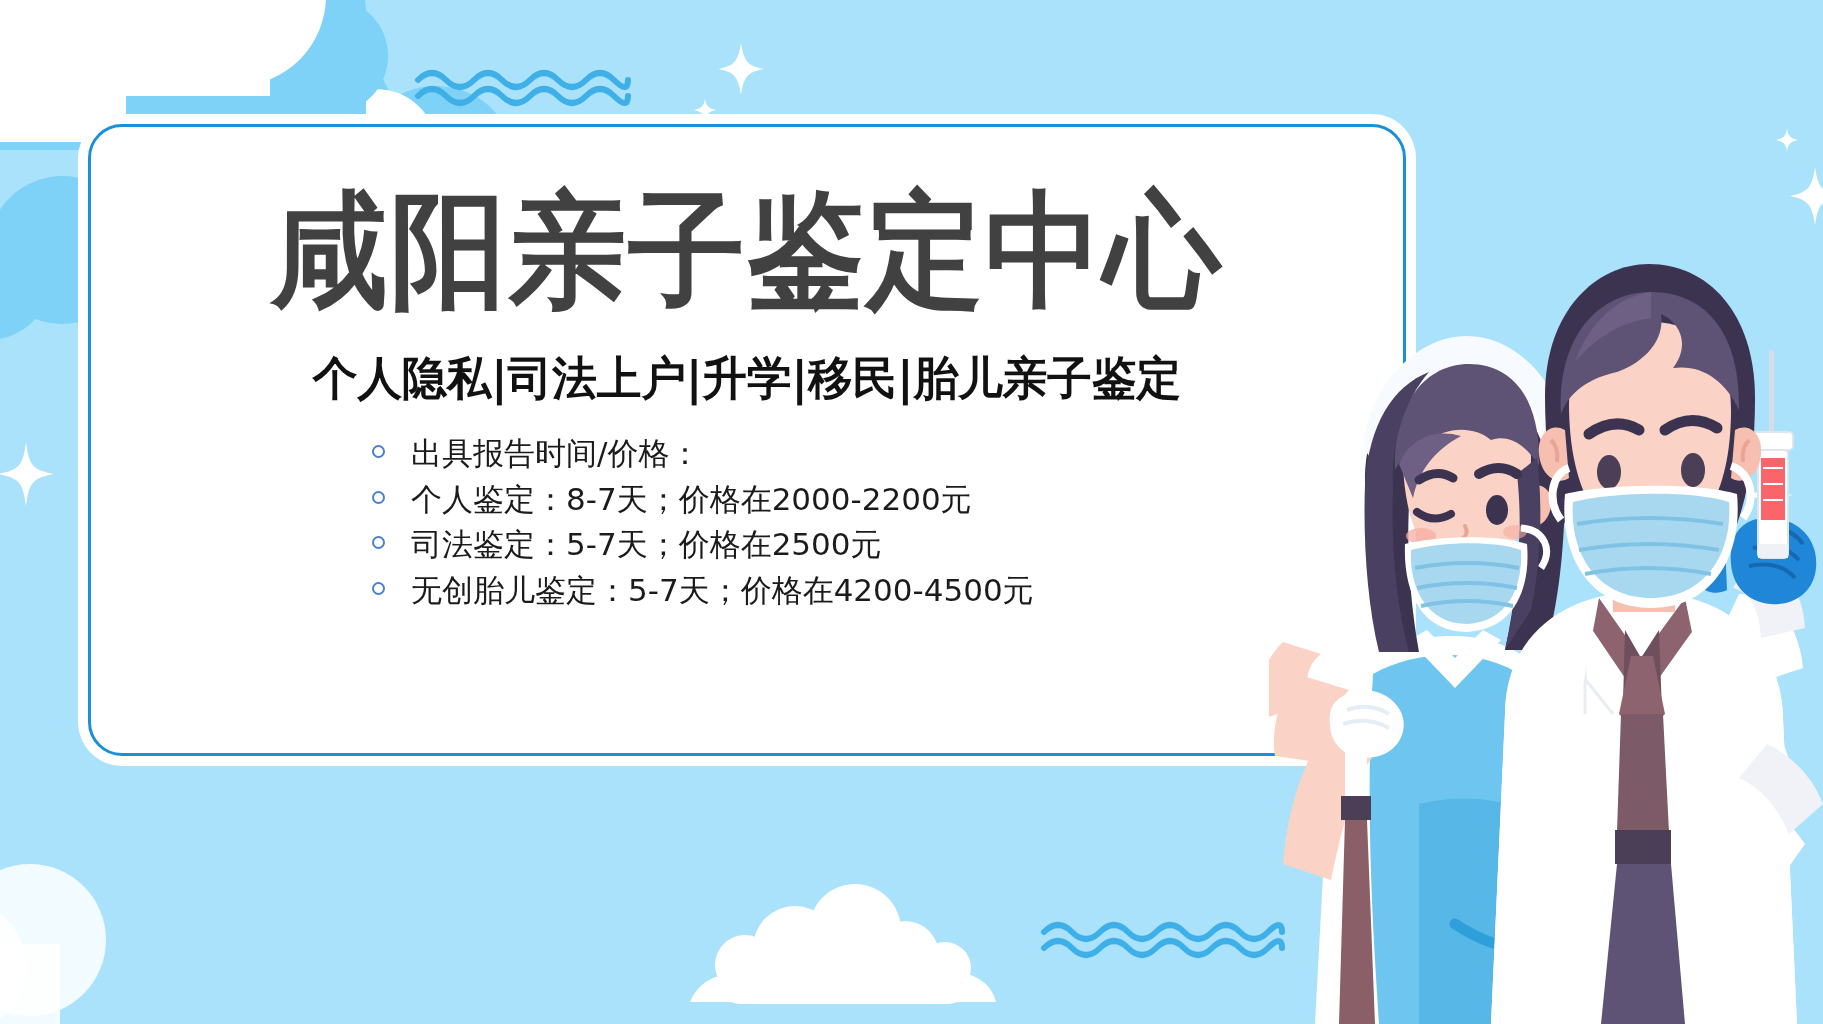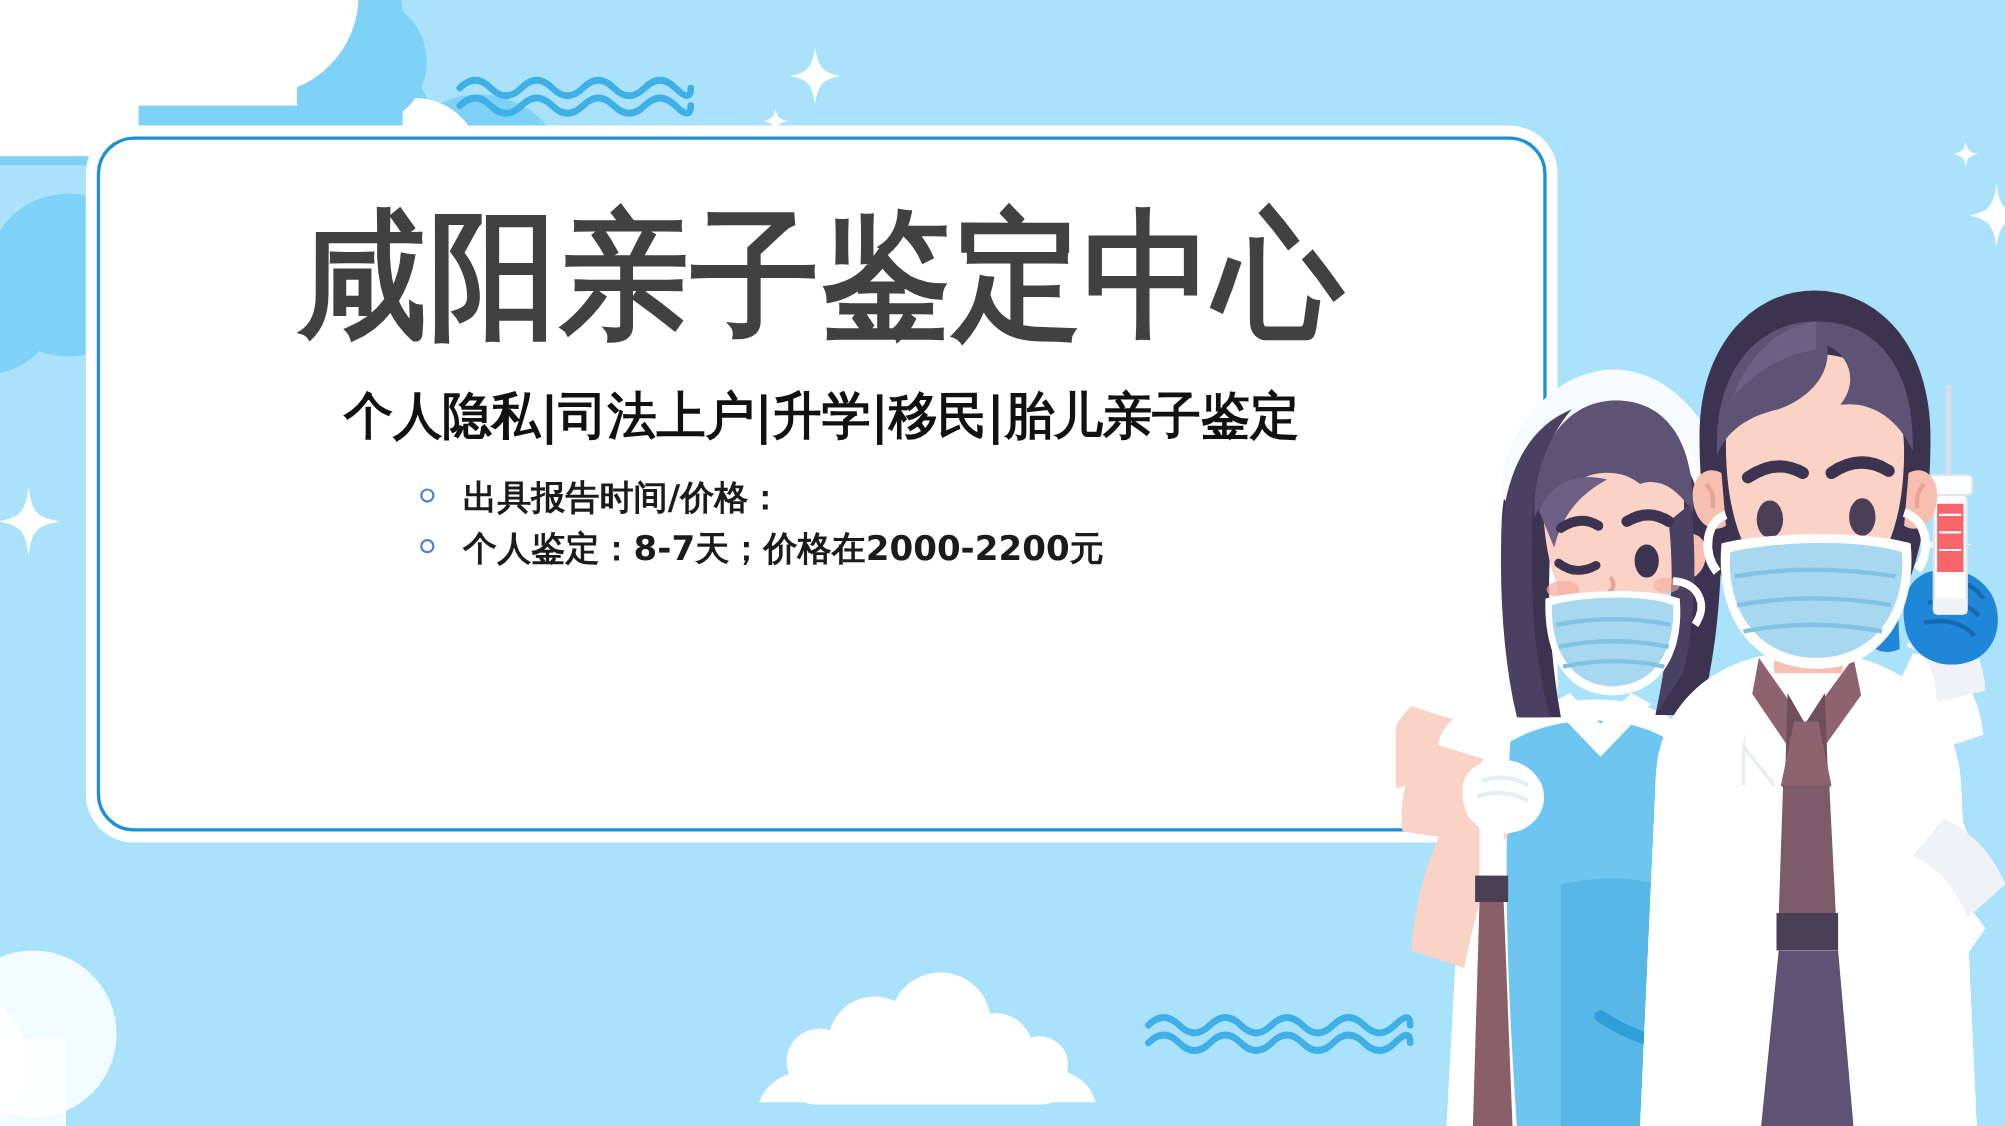--- a/index.html
+++ b/index.html
@@ -54,23 +54,22 @@
     font-family:"DejaVu Sans","Liberation Sans",sans-serif;
     font-size:46px;
     font-weight:700;
     color:#111111;
     letter-spacing:0px;
     white-space:nowrap;
     transform:scaleX(0.97);
   }
   .bullets {
     position:absolute;
-    left:294px; top:310px;
+    left:284px; top:310px;
     list-style:none;
-    font-weight:bold;
   }
   .bullets li {
     display:flex;
     align-items:baseline;
     font-family:"DejaVu Sans","Liberation Sans",sans-serif;
     font-size:31px;
     color:#1b1b1b;
     line-height:1.28;
     white-space:nowrap;
     margin-bottom:6px;
@@ -326,16 +325,24 @@
     <div class="subtitle">个人隐私|司法上户|升学|移民|胎儿亲子鉴定</div>
     <ul class="bullets">
       <li>
         <span class="bullet-ring"></span>
         <span>出具报告时间/价格：</span>
       </li>
       <li>
         <span class="bullet-ring"></span>
         <span>个人鉴定：8-7天；价格在2000-2200元</span>
       </li>
+      <li>
+        <span class="bullet-ring"></span>
+        <span>司法鉴定：5-7天；价格在2500元</span>
+      </li>
+      <li>
+        <span class="bullet-ring"></span>
+        <span>无创胎儿鉴定：5-7天；价格在4200-4500元</span>
+      </li>
     </ul>
   </div>
 
 </div>
 
 </body></html>

